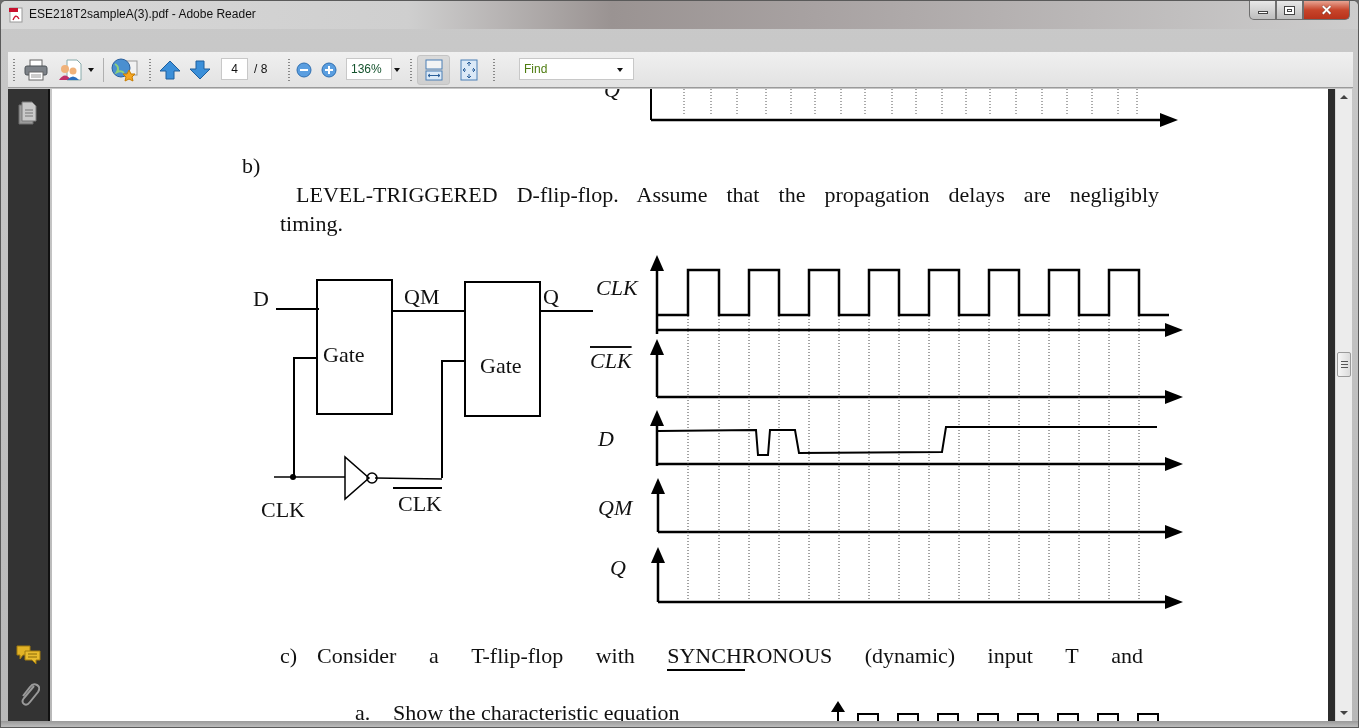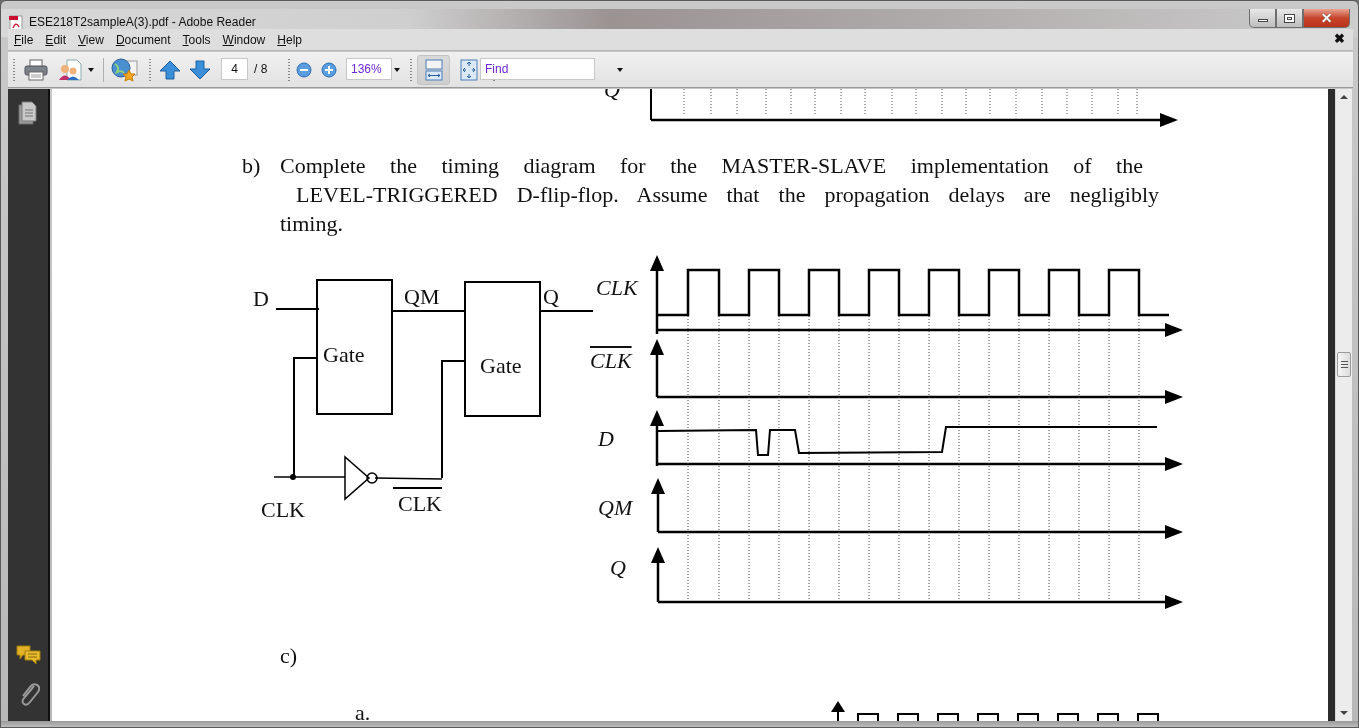--- a/index.html
+++ b/index.html
@@ -1,21 +1,21 @@
 <!DOCTYPE html>
 <html><head>
 <meta charset="utf-8">
 <style>
   * { box-sizing: border-box; margin: 0; padding: 0; }
   html, body { width: 1359px; height: 728px; overflow: hidden; background: #6b6b6b; }
   body { font-family: "Liberation Sans", sans-serif; position: relative; }
 
   .window { position: absolute; left: 0; top: 0; width: 1359px; height: 728px;
     background: linear-gradient(#c9c9c9, #b8b8b8); border: 1px solid #5a5a5a; border-radius: 6px 6px 0 0; overflow: hidden; }
-  .titlebar { position: absolute; left: 0; top: 8px; width: 100%; height: 28px;
+  .titlebar { position: absolute; left: 0; top: 0; width: 100%; height: 28px;
     background: linear-gradient(90deg, #d8d8d8 0%, #cfcfcf 30%, #9a9392 45%, #a8a2a2 60%, #cdcdcd 100%); }
   .titlebar .app-icon { position: absolute; left: 8px; top: 6px; width: 14px; height: 16px; }
   .titlebar .title { position: absolute; left: 28px; top: 6px; font-size: 12px; color: #111; }
   .winbtns { position: absolute; right: 8px; top: 0; height: 20px; display: flex; }
   .winbtn { width: 27px; height: 19px; border: 1px solid #6f6f6f; border-top: none;
     background: linear-gradient(#e8e8e8, #bdbdbd); display: flex; align-items: center; justify-content: center; }
   .winbtn.min { border-radius: 0 0 0 5px; }
   .winbtn.close { width: 47px; background: linear-gradient(#e8a493, #c7452b 50%, #b8321b); border-radius: 0 0 5px 0; }
   .winbtn .glyph-min { width: 10px; height: 3px; background: #fff; border: 1px solid #444; margin-top: 5px; }
   .winbtn .glyph-max { width: 11px; height: 9px; border: 1px solid #444; background: #fff; box-shadow: inset 0 0 0 2px #fff, inset 0 0 0 3px #444; }
@@ -30,25 +30,25 @@
   .toolbar { position: absolute; left: 7px; top: 51px; width: 1345px; height: 36px;
     background: linear-gradient(#f0f0f0, #e2e2e2); border-bottom: 1px solid #9a9a9a; }
   .tb { position: absolute; top: 6px; height: 24px; display: flex; align-items: center; justify-content: center; }
   .grip { position: absolute; top: 7px; width: 2px; height: 22px;
     background: repeating-linear-gradient(#888 0 1px, transparent 1px 3px); }
   .sep { position: absolute; top: 6px; width: 1px; height: 24px; background: #b0b0b0; }
   .page-input { position: absolute; left: 213px; top: 6px; width: 27px; height: 22px; background: #fff;
     border: 1px solid #c8c8c8; font-size: 12px; text-align: center; line-height: 20px; color: #111; }
   .page-total { position: absolute; left: 246px; top: 10px; font-size: 12px; color: #111; }
   .zoom-input { position: absolute; left: 338px; top: 6px; width: 46px; height: 22px; background: #fff;
-    border: 1px solid #c8c8c8; font-size: 12px; line-height: 20px; padding-left: 4px; color: #6d28d9; }
+    border: 1px solid #c8c8c8; font-size: 12px; line-height: 20px; padding-left: 4px; color: #14532d; }
   .dd-arrow { position: absolute; width: 0; height: 0; border-left: 3px solid transparent; border-right: 3px solid transparent; border-top: 4px solid #111; }
   .active-btn { position: absolute; left: 409px; top: 3px; width: 33px; height: 30px; background: linear-gradient(#dadada, #cfcfcf); border: 1px solid #c4c4c4; border-radius: 3px; }
-  .find-input { position: absolute; left: 472px; top: 6px; width: 115px; height: 22px; background: #fff;
-    border: 1px solid #c8c8c8; font-size: 12px; line-height: 20px; padding-left: 4px; color: #6d28d9; }
+  .find-input { position: absolute; left: 511px; top: 6px; width: 115px; height: 22px; background: #fff;
+    border: 1px solid #c8c8c8; font-size: 12px; line-height: 20px; padding-left: 4px; color: #4d7c0f; }
 
   .leftpanel { position: absolute; left: 7px; top: 88px; width: 42px; height: 634px; background: #333; border-right: 2px solid #222; }
   .leftpanel .edge { position: absolute; right: -2px; top: 0; width: 2px; height: 100%; background: #111; }
 
   .docarea { position: absolute; left: 51px; top: 88px; width: 1276px; height: 632px; background: #fff; overflow: hidden; }
   .rightgutter { position: absolute; left: 1327px; top: 88px; width: 7px; height: 632px; background: #2c2c2c; }
   .scrollbar { position: absolute; left: 1334px; top: 88px; width: 17px; height: 632px; background: #ececec; border-left: 1px solid #d8d8d8; }
   .scroll-thumb { position: absolute; left: 1px; top: 263px; width: 14px; height: 25px; background: linear-gradient(90deg, #f6f6f6, #dcdcdc); border: 1px solid #9a9a9a; border-radius: 2px; }
   .scroll-thumb i { position: absolute; left: 3px; width: 7px; height: 1px; background: #555; }
   .scroll-up, .scroll-down { position: absolute; left: 4px; width: 0; height: 0; border-left: 4px solid transparent; border-right: 4px solid transparent; }
@@ -79,30 +79,20 @@
         </div>
       <div class="winbtn max">
           <span class="glyph-max"></span>
         </div>
       <div class="winbtn close">
           <span class="glyph-close">✕</span>
         </div>
     </div>
   </div>
 
-  <div class="menubar">
-    <span class="menu-item"><u>F</u>ile</span>
-    <span class="menu-item"><u>E</u>dit</span>
-    <span class="menu-item"><u>V</u>iew</span>
-    <span class="menu-item"><u>D</u>ocument</span>
-    <span class="menu-item"><u>T</u>ools</span>
-    <span class="menu-item"><u>W</u>indow</span>
-    <span class="menu-item"><u>H</u>elp</span>
-    <span class="menu-close">✖</span>
-  </div>
 
   <div class="toolbar">
     <div class="grip" style="left:5px"></div>
     <div class="tb" style="left:14px;width:28px">
       <svg width="24" height="22" viewBox="0 0 24 22">
         <rect x="6" y="1" width="12" height="7" fill="#fff" stroke="#666"></rect>
         <rect x="1" y="7" width="22" height="9" rx="2" fill="#7d8288" stroke="#4d5257"></rect>
         <rect x="5" y="13" width="14" height="8" fill="#fff" stroke="#666"></rect>
         <line x1="7" y1="16" x2="17" y2="16" stroke="#999"></line>
           <line x1="7" y1="18" x2="17" y2="18" stroke="#999"></line>
@@ -300,40 +290,51 @@
         <polygon points="779,623 793,623 786,612" fill="#000"></polygon>
         <line x1="786" y1="620" x2="786" y2="632" stroke="#000" stroke-width="2"></line>
         <polyline fill="none" stroke="#000" stroke-width="2" points="806,632 806,625 826,625 826,632 M846,632"></polyline>
         <path d="M806 632 V625 H826 V632 M846 632 V625 H866 V632 M886 632 V625 H906 V632 M926 632 V625 H946 V632 M966 632 V625 H986 V632 M1006 632 V625 H1026 V632 M1046 632 V625 H1066 V632 M1086 632 V625 H1106 V632" fill="none" stroke="#000" stroke-width="2"></path>
       </g>
     </svg>
 
     <span class="ptext ital" style="left:552px;top:-12px">Q</span>
 
     <span class="ptext" style="left:190px;top:64px">b)</span>
-    <div class="ptext justify" style="left:228px;top:64px;width:863px">Complete the timing diagram for the MASTER-SLAVE implementation of the</div>
     <div class="ptext justify" style="left:244px;top:93px;width:863px">LEVEL-TRIGGERED D-flip-flop. Assume that the propagation delays are negligibly</div>
     <span class="ptext" style="left:228px;top:122px">timing.</span>
 
     <span class="ptext" style="left:201px;top:197px">D</span>
     <span class="ptext" style="left:271px;top:253px">Gate</span>
     <span class="ptext" style="left:352px;top:195px">QM</span>
     <span class="ptext" style="left:428px;top:264px">Gate</span>
     <span class="ptext" style="left:491px;top:195px">Q</span>
     <span class="ptext" style="left:209px;top:408px">CLK</span>
     <span class="ptext" style="left:346px;top:402px">CLK</span>
 
     <span class="ptext ital" style="left:544px;top:186px">CLK</span>
     <span class="ptext ital ovl" style="left:538px;top:259px">CLK</span>
     <span class="ptext ital" style="left:546px;top:337px">D</span>
     <span class="ptext ital" style="left:546px;top:406px">QM</span>
     <span class="ptext ital" style="left:558px;top:466px">Q</span>
 
     <span class="ptext" style="left:228px;top:554px">c)</span>
+    <div class="ptext" style="left:265px;top:554px;width:826px;display:flex;justify-content:space-between">
+      <span>Consider</span>
+      <span>a</span>
+      <span>T-flip-flop</span>
+      <span>with</span>
+      <span style="position:relative"><span>SYNCHRONOUS</span><span style="position:absolute;left:0;top:26px;width:78px;height:2px;background:#000"></span></span>
+      <span>(dynamic)</span>
+      <span>input</span>
+      <span>T</span>
+      <span>and</span>
+    </div>
     <span class="ptext" style="left:303px;top:611px">a.</span>
+    <span class="ptext" style="left:341px;top:611px">Show the characteristic equation</span>
   </div>
 
   <div class="rightgutter"></div>
   <div class="scrollbar">
     <div class="scroll-up"></div>
     <div class="scroll-thumb">
       <i style="top:8px"></i>
         <i style="top:11px"></i>
         <i style="top:14px"></i>
     </div>

